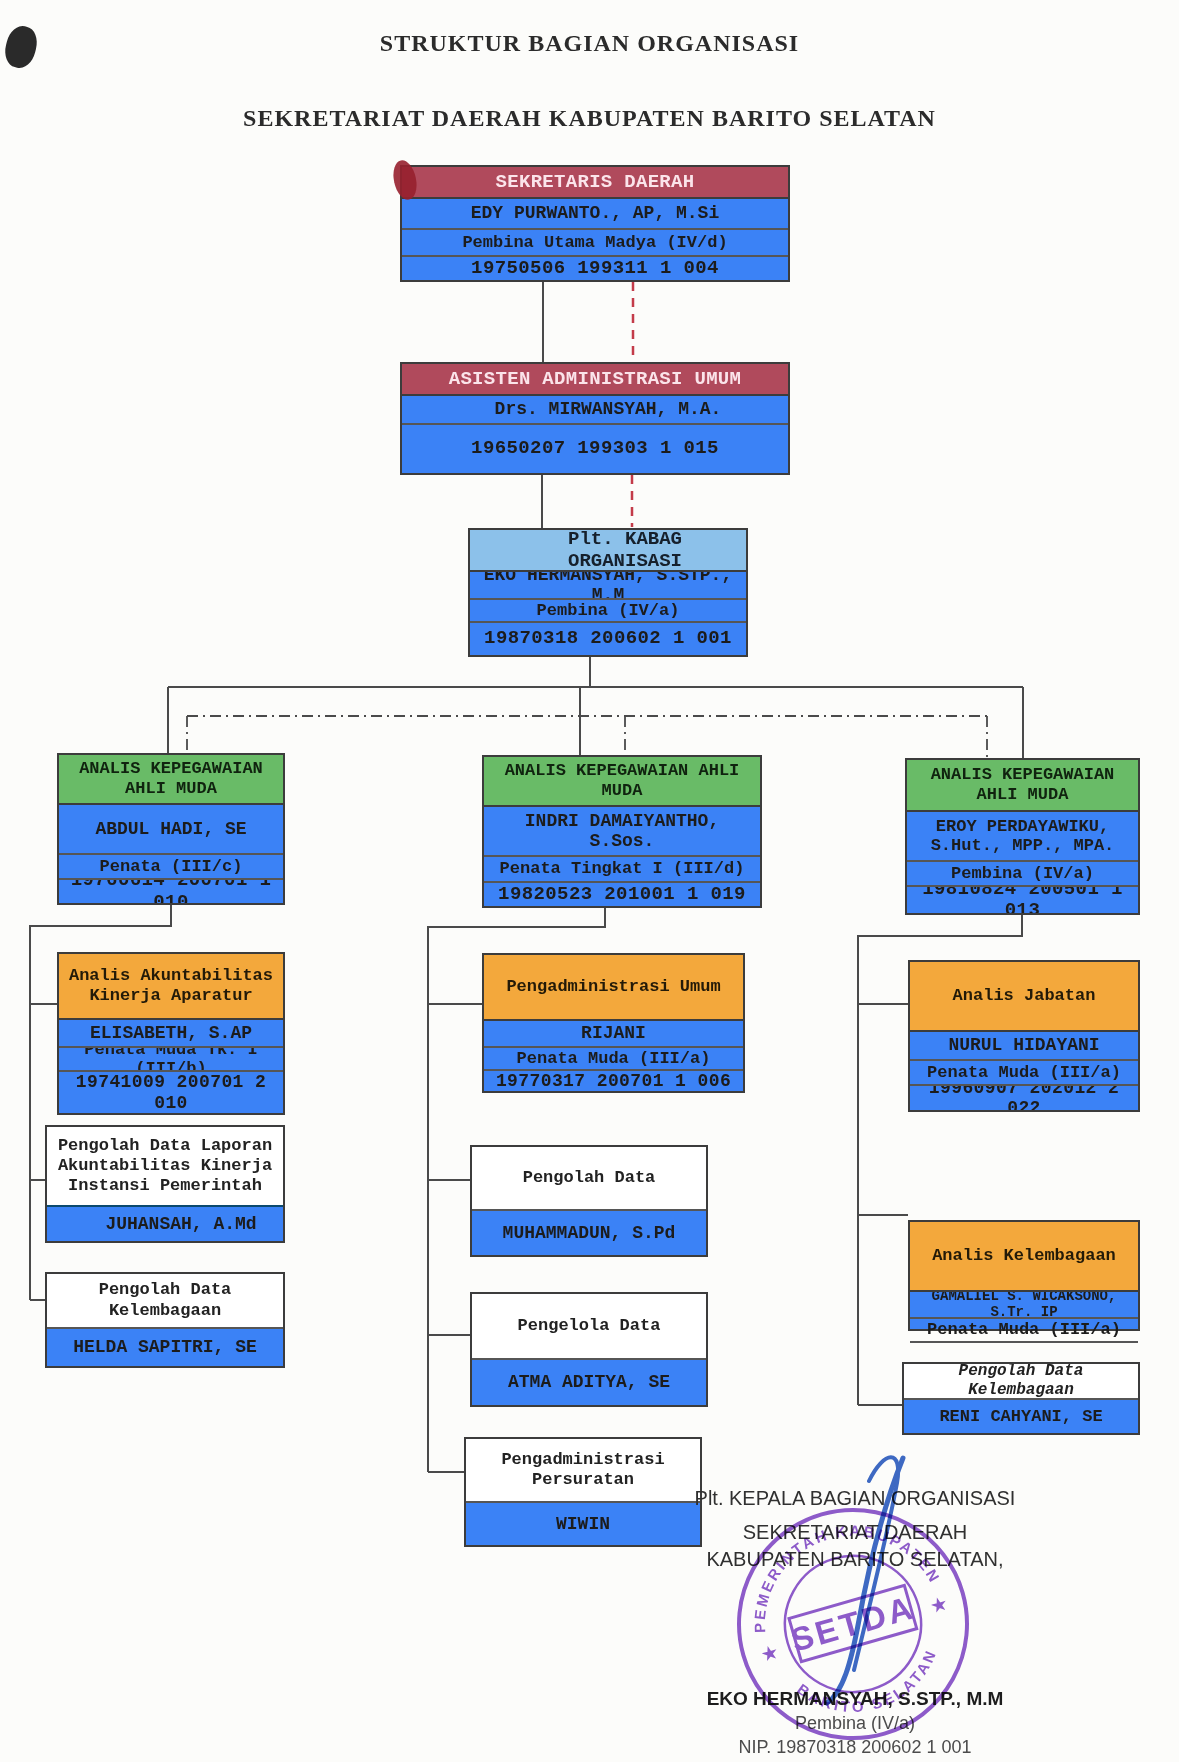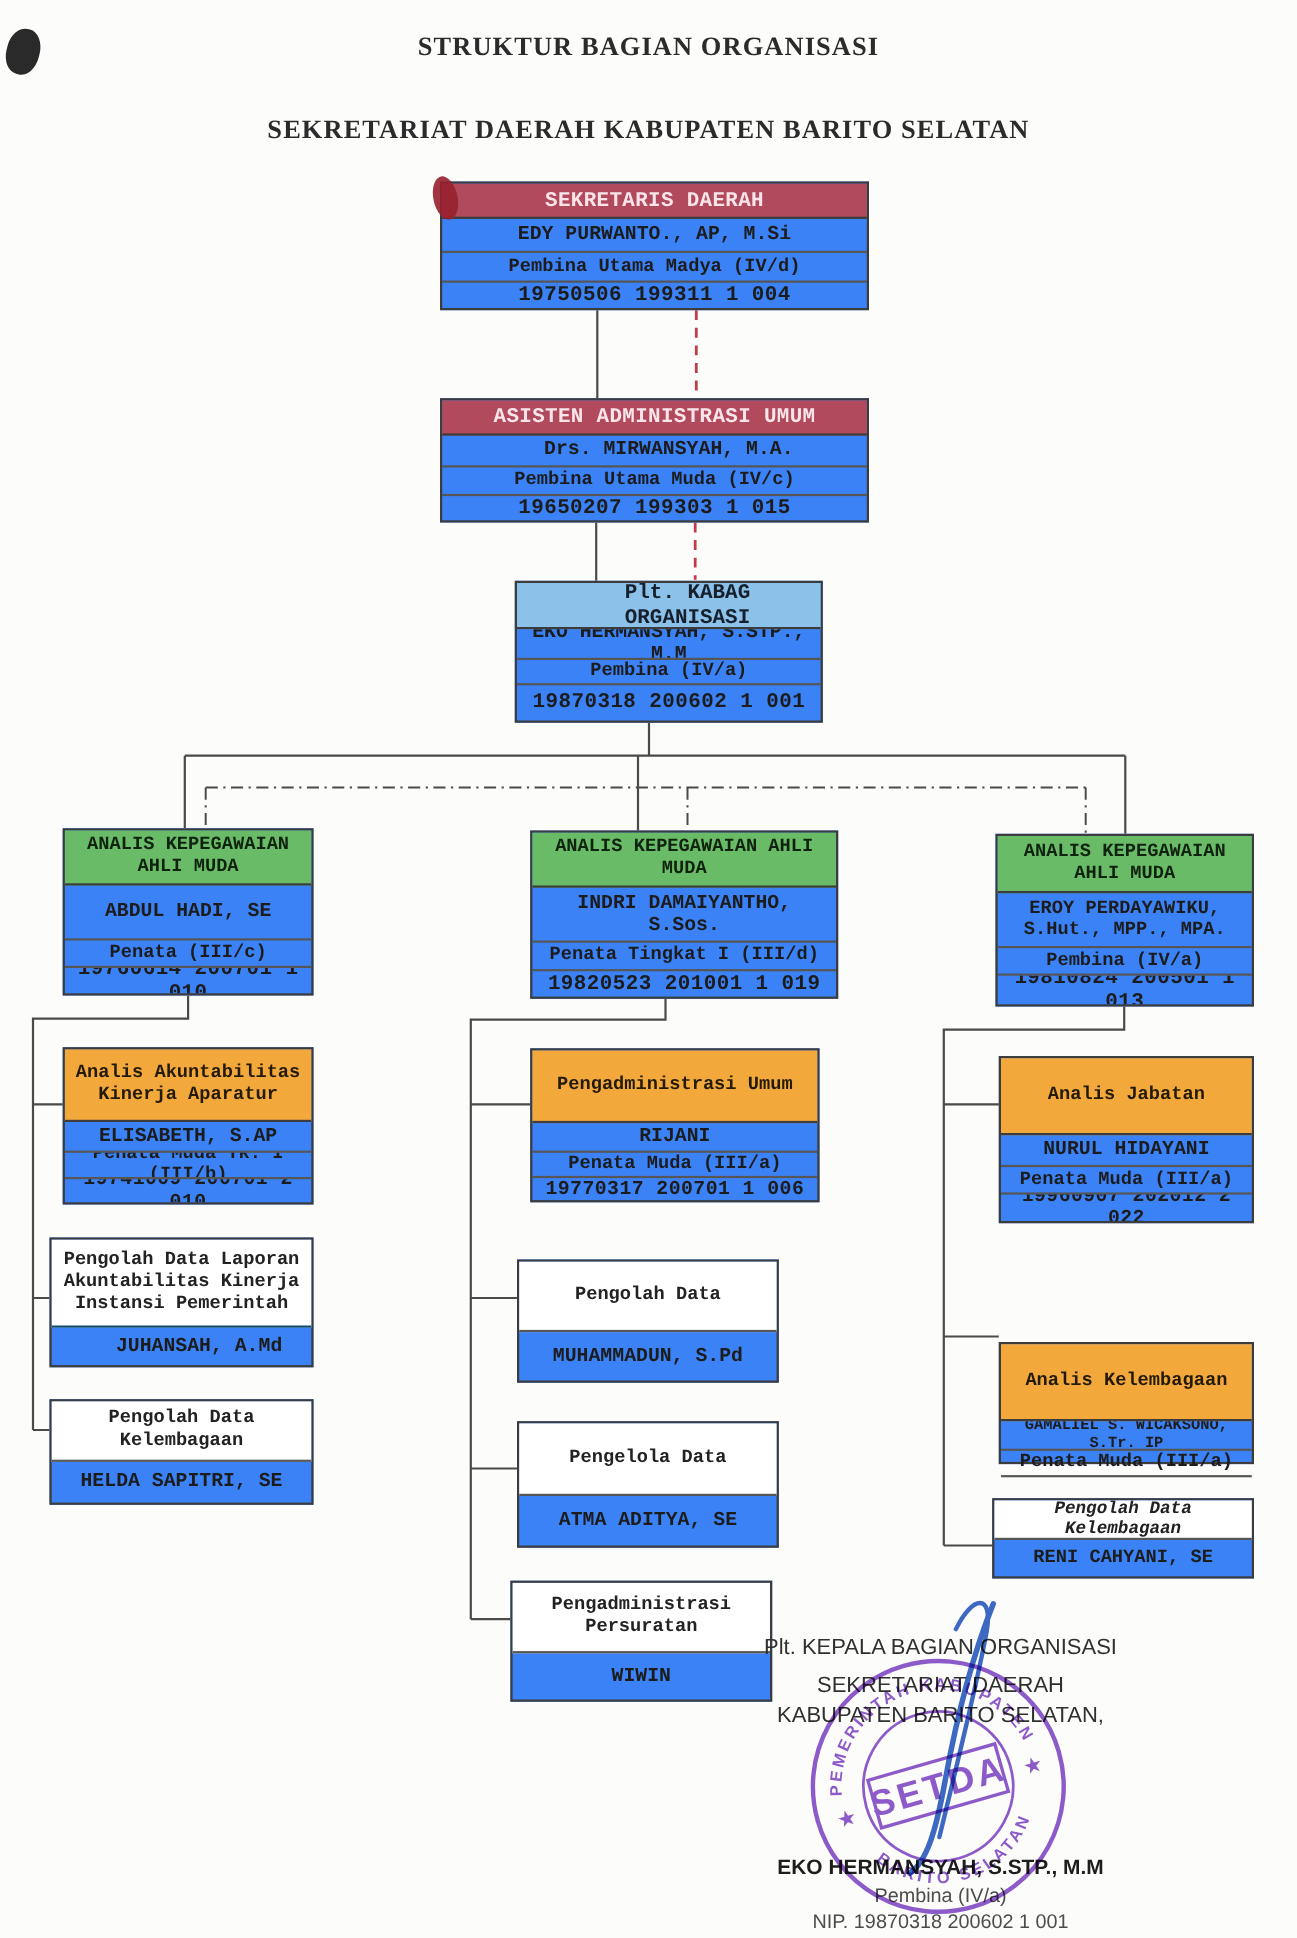--- a/index.html
+++ b/index.html
@@ -59,21 +59,20 @@
   <div class="box" style="left:400px;top:165px;width:390px;height:117px;">
     <div class="hdr hdr-maroon" style="height:32px;">SEKRETARIS DAERAH</div>
     <div class="row name" style="height:29px;">EDY PURWANTO., AP, M.Si</div>
     <div class="row rank" style="height:27px;">Pembina Utama Madya (IV/d)</div>
     <div class="row nip" style="flex:1;">19750506 199311 1 004</div>
   </div>
 
   <div class="box" style="left:400px;top:362px;width:390px;height:113px;">
     <div class="hdr hdr-maroon" style="height:32px;">ASISTEN ADMINISTRASI UMUM</div>
     <div class="row name" style="height:27px;padding-left:30px;">Drs. MIRWANSYAH, M.A.</div>
-    <div class="row rank" style="height:26px;">Pembina Utama Muda (IV/c)</div>
     <div class="row nip" style="flex:1;">19650207 199303 1 015</div>
   </div>
 
   <div class="box" style="left:468px;top:528px;width:280px;height:129px;">
     <div class="hdr hdr-blue" style="height:42px;padding-left:38px;">Plt. KABAG ORGANISASI</div>
     <div class="row name" style="height:26px;">EKO HERMANSYAH, S.STP., M.M</div>
     <div class="row rank" style="height:23px;">Pembina (IV/a)</div>
     <div class="row nip" style="flex:1;">19870318 200602 1 001</div>
   </div>
 
@@ -91,21 +90,21 @@
     <div class="row nip" style="flex:1;">19820523 201001 1 019</div>
   </div>
 
   <div class="box" style="left:905px;top:758px;width:235px;height:157px;">
     <div class="hdr hdr-green" style="height:52px;">ANALIS KEPEGAWAIAN AHLI MUDA</div>
     <div class="row name" style="height:48px;font-size:17px;">EROY PERDAYAWIKU, S.Hut., MPP., MPA.</div>
     <div class="row rank" style="height:25px;">Pembina (IV/a)</div>
     <div class="row nip" style="flex:1;">19810824 200501 1 013</div>
   </div>
 
-  <div class="box" style="left:57px;top:952px;width:228px;height:143px;">
+  <div class="box" style="left:57px;top:952px;width:228px;height:163px;">
     <div class="hdr hdr-orange" style="height:66px;">Analis Akuntabilitas Kinerja Aparatur</div>
     <div class="row name" style="height:26px;">ELISABETH, S.AP</div>
     <div class="row rank" style="height:24px;">Penata Muda Tk. I (III/b)</div>
     <div class="row nip" style="flex:1;font-size:18px;">19741009 200701 2 010</div>
   </div>
 
   <div class="box" style="left:45px;top:1125px;width:240px;height:118px;">
     <div class="hdr hdr-plain" style="height:80px;border-bottom:2px solid #0c4a6e;">Pengolah Data Laporan Akuntabilitas Kinerja Instansi Pemerintah</div>
     <div class="row name" style="flex:1;padding-left:36px;">JUHANSAH, A.Md</div>
   </div>

